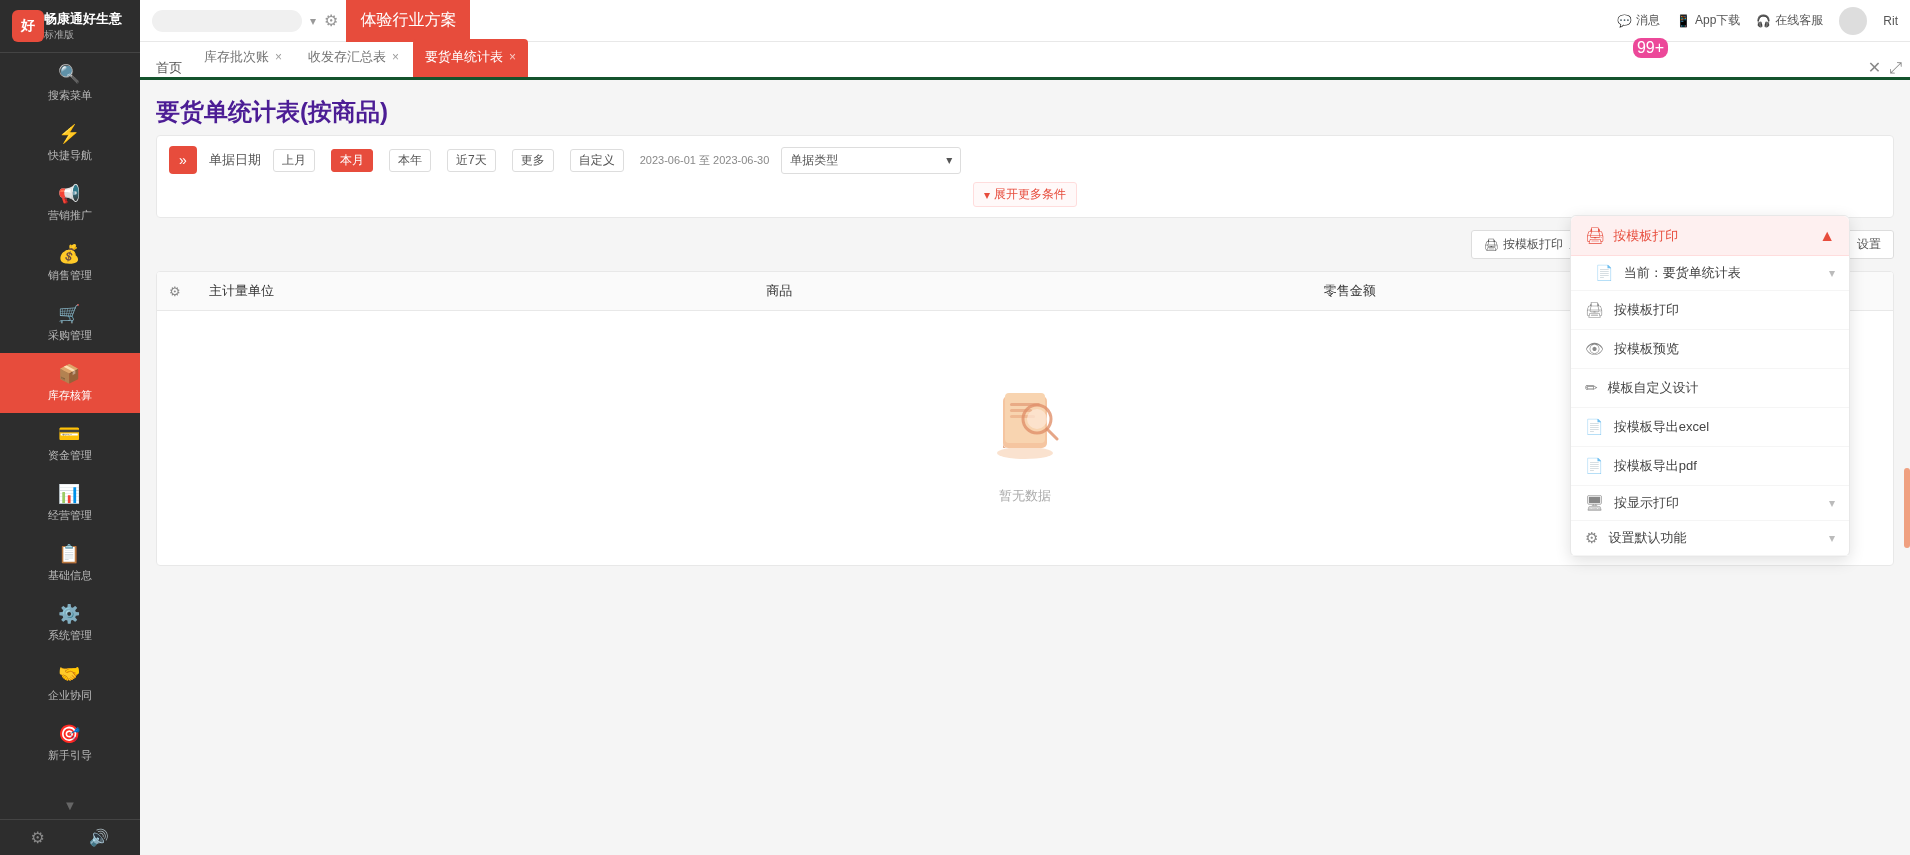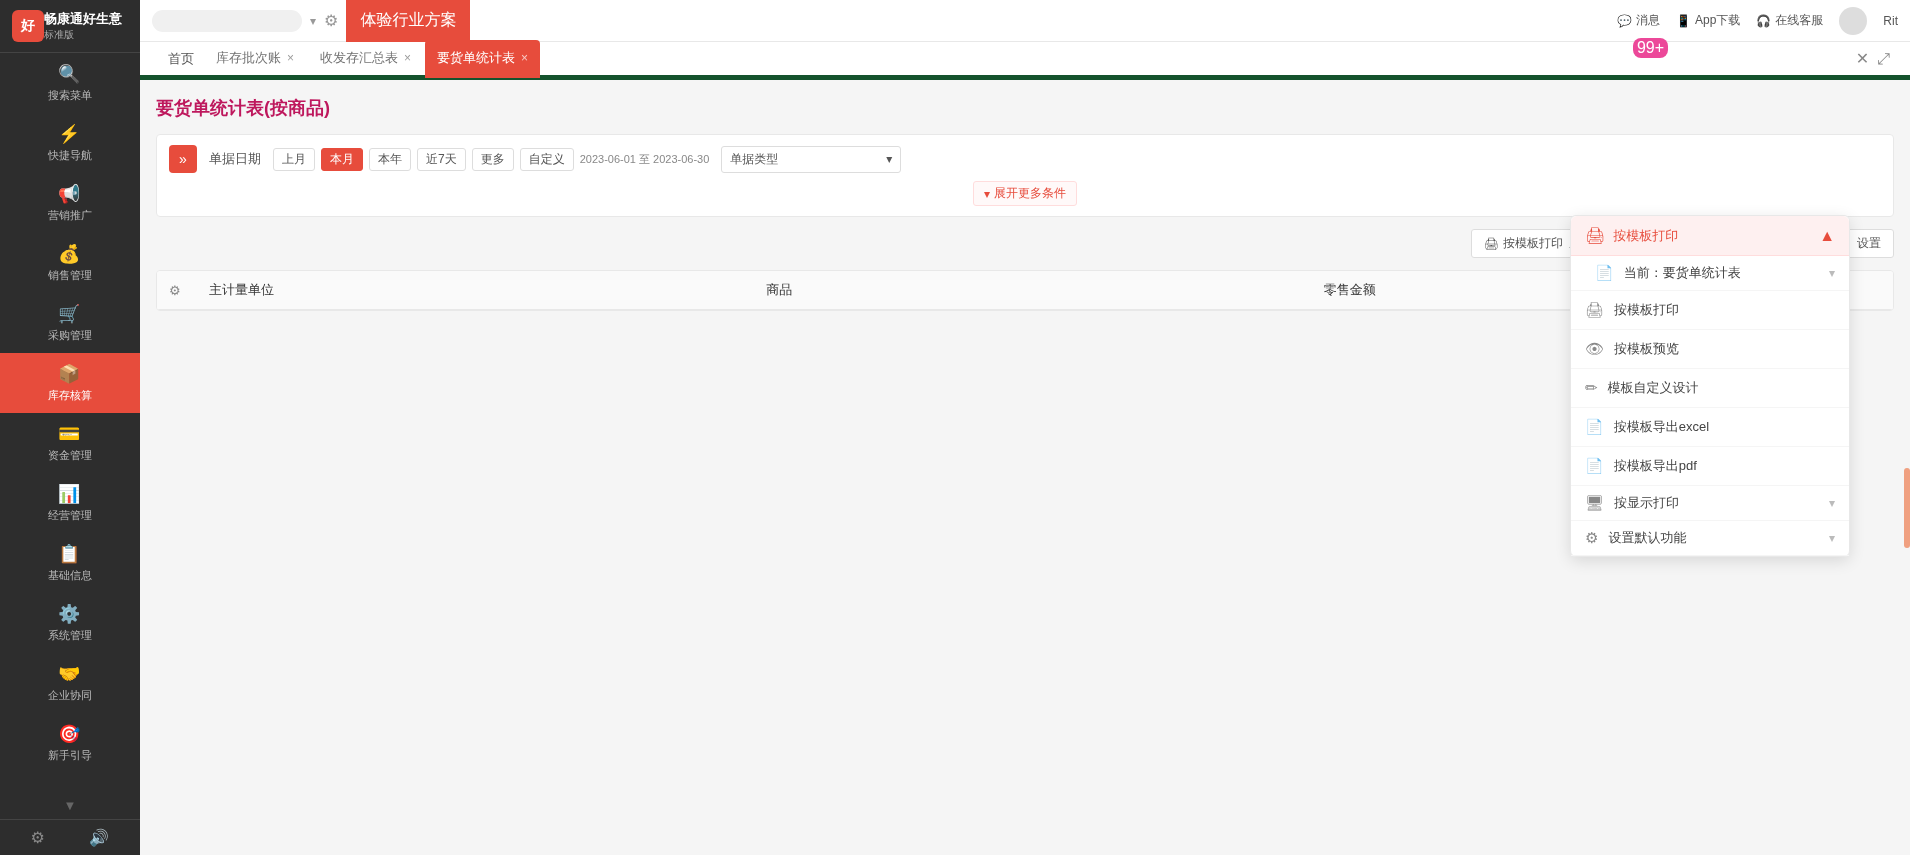--- a/index.html
+++ b/index.html
@@ -164,23 +164,23 @@
       background: #ddd;
       border-radius: 50%;
     }
     .user-name { color: #555; font-size: 12px; }
 
     
     .tabbar {
       background: #fff;
       height: 38px;
       display: flex;
-      align-items: center;
-      border-bottom: 5px solid #14532d;
-      padding: 0 20px;
+      align-items: flex-end;
+      border-bottom: 3px solid #14532d;
+      padding: 0 8px;
       flex-shrink: 0;
       gap: 2px;
     }
     .tab {
       display: flex;
       align-items: center;
       padding: 0 12px;
       height: 38px;
       font-size: 13px;
       cursor: pointer;
@@ -211,24 +211,24 @@
 
     
     .content {
       flex: 1;
       overflow: hidden;
       padding: 16px;
       position: relative;
     }
 
     .page-title {
-      font-size: 18px;
+      font-size: 24px;
       font-weight: bold;
-      color: #be185d;
-      margin-bottom: 14px;
+      color: #4c1d95;
+      margin-bottom: 7px;
     }
 
     
     .filter-bar {
       background: #fff;
       border: 1px solid #e8e8e8;
       border-radius: 4px;
       padding: 10px 12px;
       margin-bottom: 12px;
     }
@@ -248,21 +248,21 @@
       justify-content: center;
       color: #fff;
       cursor: pointer;
       font-size: 14px;
       flex-shrink: 0;
     }
     .filter-label { color: #555; font-size: 13px; white-space: nowrap; }
     .filter-date-opts {
       display: flex;
       align-items: center;
-      gap: 6px;
+      gap: 16px;
     }
     .date-btn {
       padding: 2px 8px;
       border: 1px solid #ddd;
       border-radius: 3px;
       cursor: pointer;
       font-size: 12px;
       color: #555;
       background: #fff;
     }
@@ -624,20 +624,38 @@
     <div class="table-container">
       <div class="table-header">
         <div class="table-header-cell" style="flex: 0 0 40px;">
           <span class="settings-icon">⚙</span>
         </div>
         <div class="table-header-cell">主计量单位</div>
         <div class="table-header-cell">商品</div>
         <div class="table-header-cell">零售金额</div>
       </div>
 
+      <div class="empty-state">
+        <svg width="100" height="100" viewBox="0 0 100 100">
+
+          <ellipse cx="50" cy="82" rx="28" ry="6" fill="#f5c5a0" opacity="0.5"></ellipse>
+          <rect x="28" y="25" width="44" height="52" rx="5" fill="#f5c5a0"></rect>
+          <rect x="30" y="22" width="40" height="50" rx="4" fill="#f8d4b0"></rect>
+          <rect x="35" y="32" width="30" height="3" rx="1.5" fill="#e0906a" opacity="0.6"></rect>
+          <rect x="35" y="38" width="22" height="3" rx="1.5" fill="#e0906a" opacity="0.5"></rect>
+          <rect x="35" y="44" width="25" height="3" rx="1.5" fill="#e0906a" opacity="0.4"></rect>
+
+          <circle cx="62" cy="48" r="14" fill="none" stroke="#e0906a" stroke-width="3" opacity="0.8"></circle>
+          <circle cx="62" cy="48" r="10" fill="#fde8d8" opacity="0.7"></circle>
+          <line x1="72" y1="58" x2="82" y2="68" stroke="#e0906a" stroke-width="3" stroke-linecap="round" opacity="0.8"></line>
+
+          <path d="M28 72 Q28 77 33 77 L28 77 Z" fill="#e8b090"></path>
+        </svg>
+        <div class="empty-text">暂无数据</div>
+      </div>
     </div>
 
     <div class="dropdown-overlay">
       <div class="dropdown-header">
         <div class="dropdown-header-title">
           <span class="dropdown-header-icon">🖨</span>
           <span>按模板打印</span>
         </div>
         <span class="dropdown-collapse">▲</span>
       </div>

